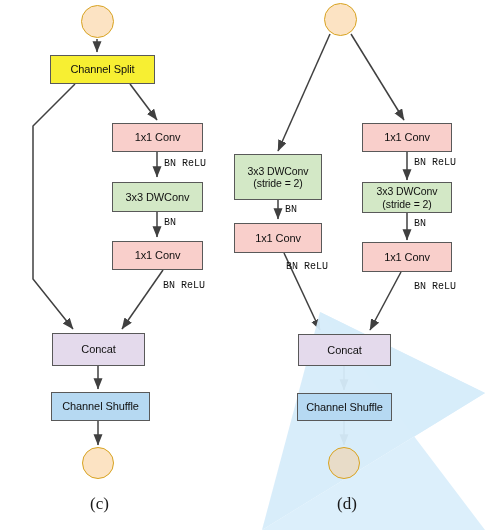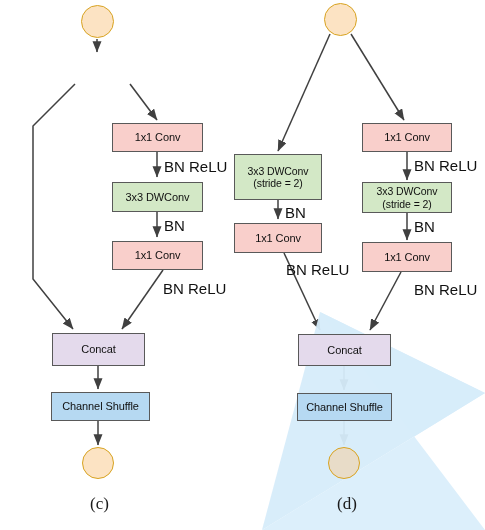--- a/index.html
+++ b/index.html
@@ -42,22 +42,22 @@
   .node.two-line { font-size: 10.5px; }
   .circle {
     position: absolute;
     box-sizing: border-box;
     border-radius: 50%;
     border: 1.6px solid #d8a321;
     z-index: 3;
   }
   .edge-label {
     position: absolute;
-    font-family: Liberation Sans, sans-serif;
-    font-size: 15px;
+    font-family: Liberation Mono, monospace;
+    font-size: 10px;
     color: #111111;
     white-space: nowrap;
     z-index: 4;
   }
   .panel-label {
     position: absolute;
     font-family: "Liberation Serif", serif;
     font-size: 17px;
     color: #1a1a1a;
     z-index: 5;
@@ -113,20 +113,23 @@
       <path d="M401,272 L370,330"></path>
 
       <path d="M344,366 L344,390"></path>
 
       <path d="M344,421 L344,445"></path>
     </g>
   </svg>
 
   <div class="circle" style="left:81px; top:5px; width:33px; height:33px; background:#fce3c3;"></div>
 
+  <div class="node" style="left:50px; top:55px; width:105px; height:29px; background:#f7ef32;">
+    <span>Channel Split</span>
+  </div>
 
   <div class="node" style="left:112px; top:123px; width:91px; height:29px; background:#f9cfcb;">
     <span>1x1 Conv</span>
   </div>
 
   <div class="edge-label" style="left:164px; top:158px;">
     <span>BN ReLU</span>
   </div>
 
   <div class="node" style="left:112px; top:182px; width:91px; height:30px; background:#d3e8c6;">

